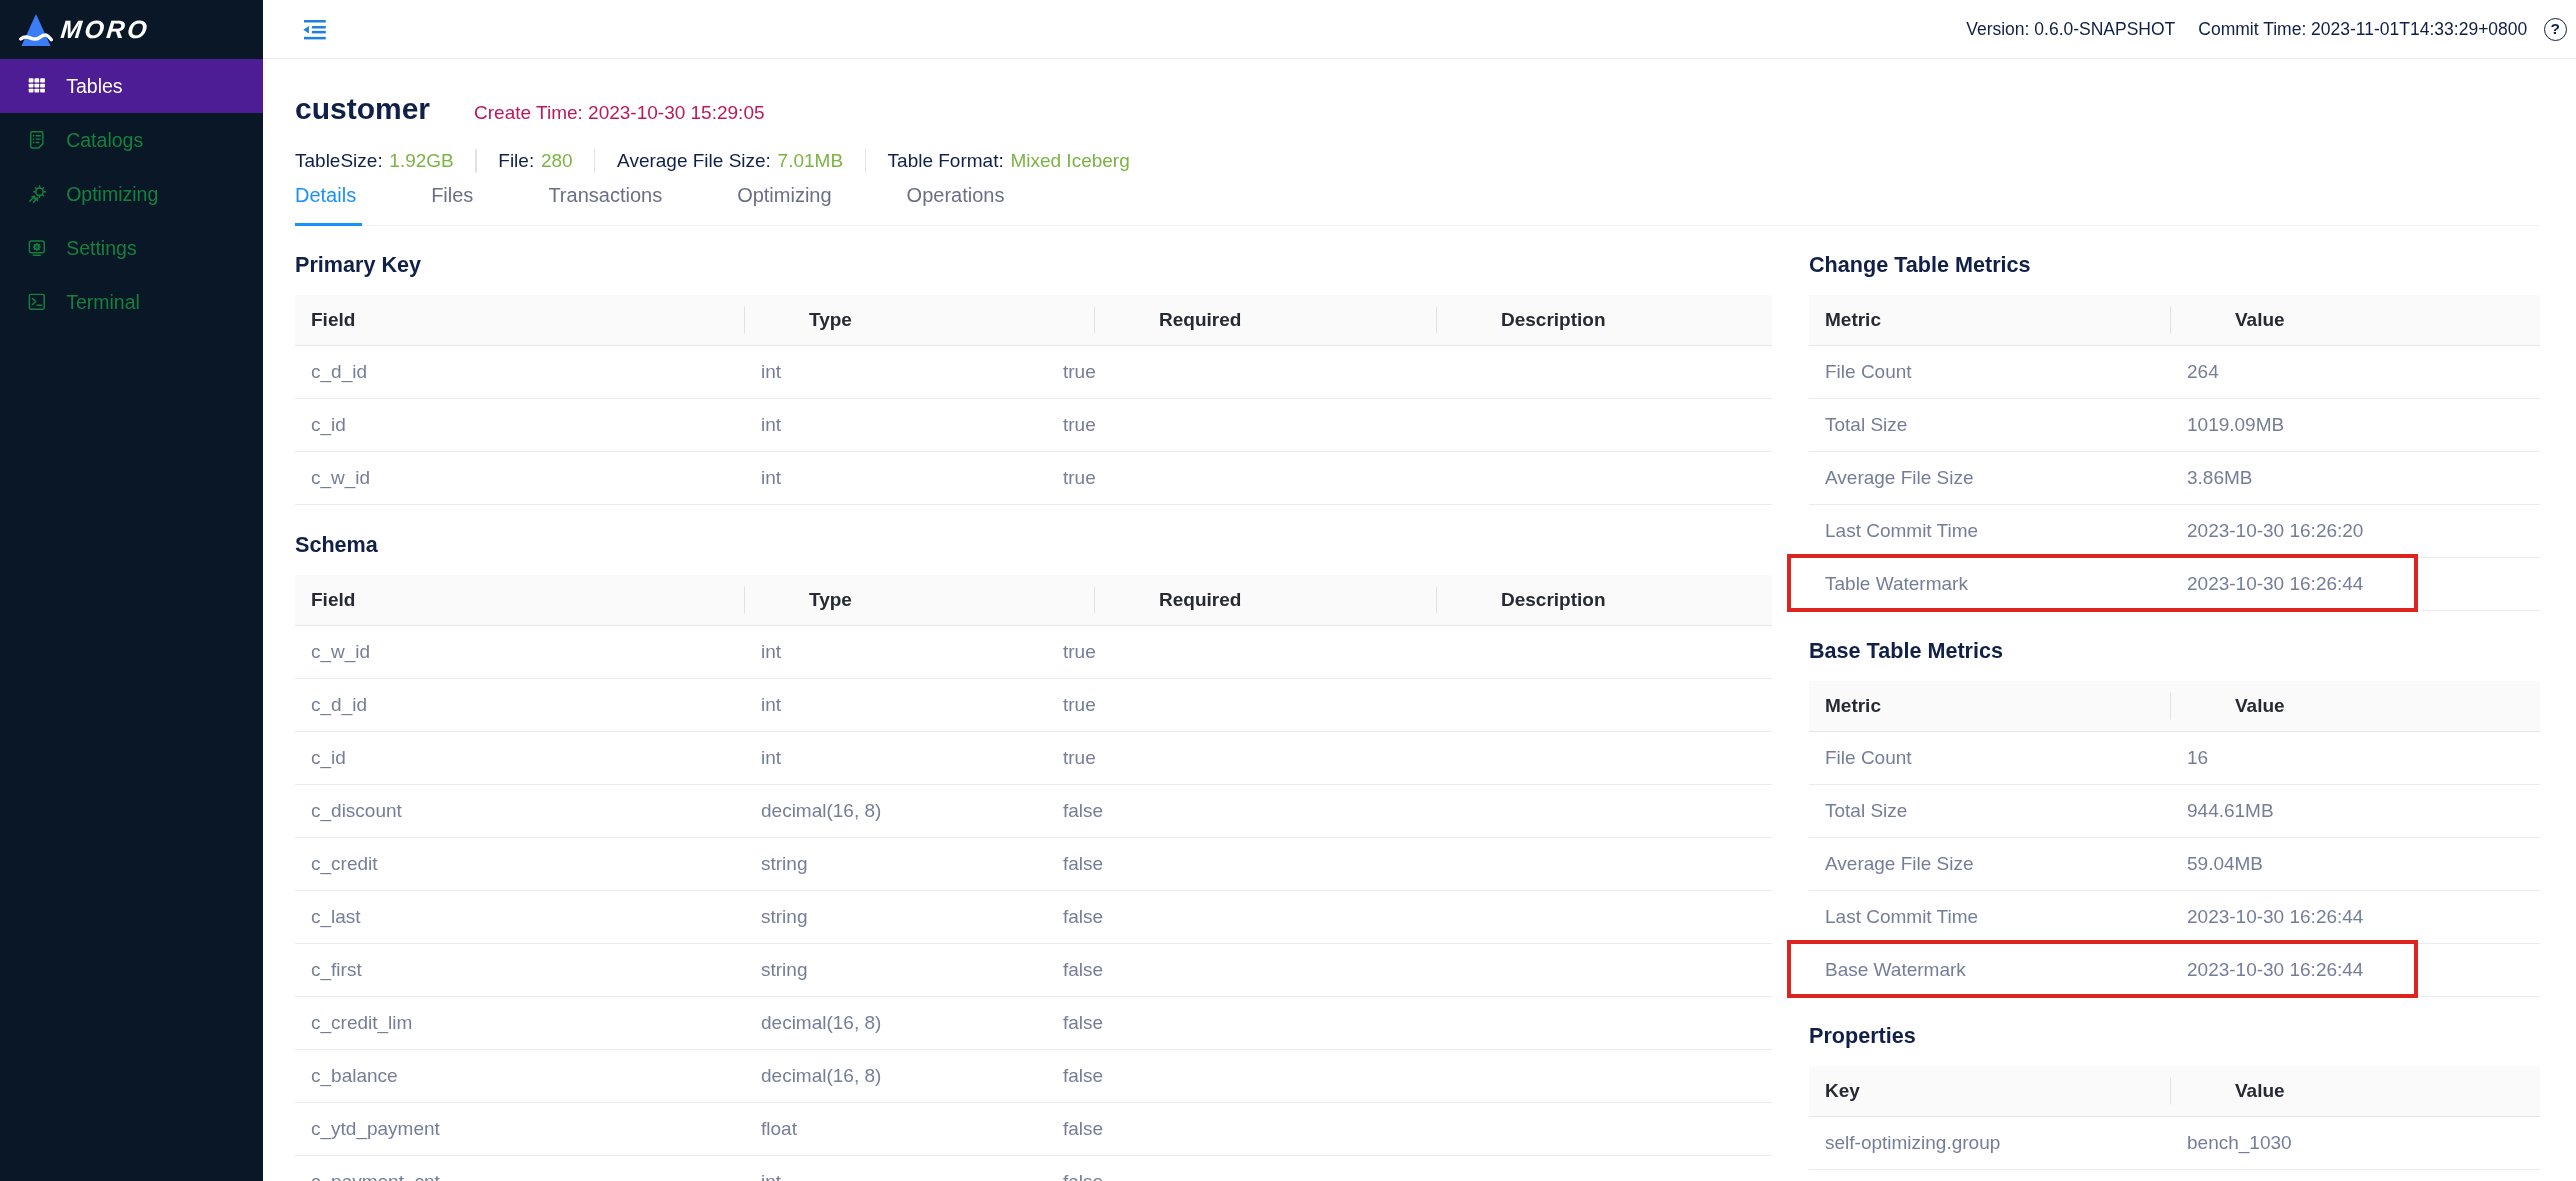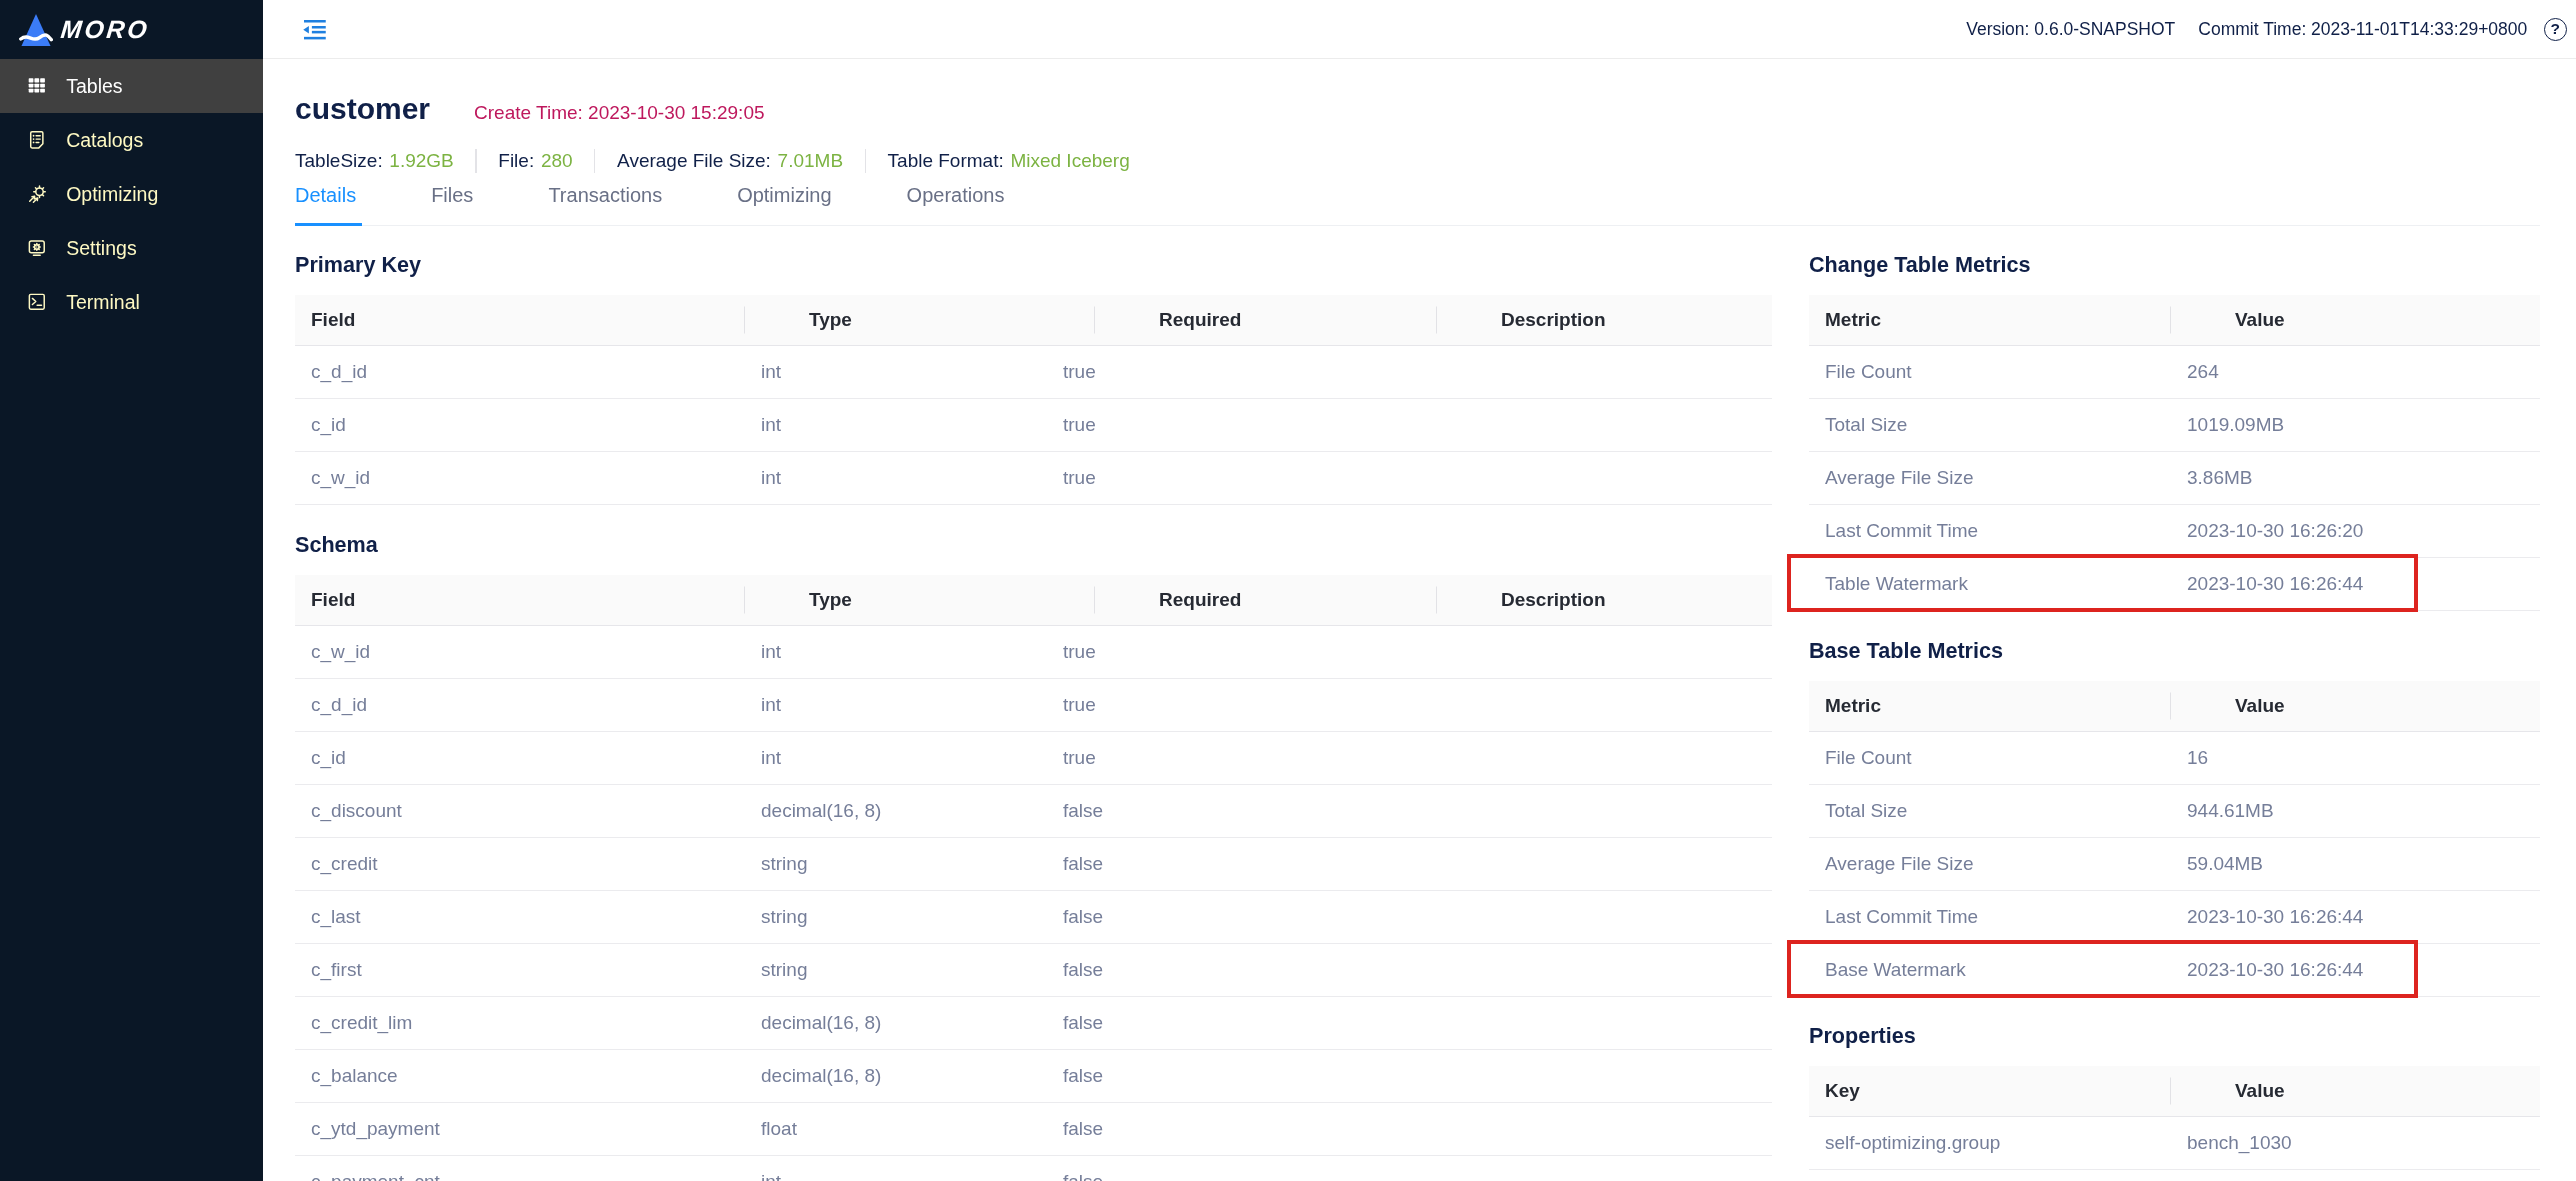--- a/index.html
+++ b/index.html
@@ -14,24 +14,24 @@
   
   .sidebar { width: 263px; flex-shrink: 0; background: #0a1726; }
   .logo { height: 59px; display: flex; align-items: center; padding-left: 19px; gap: 8px; cursor: pointer; }
   .logo-text {
     color: #ffffff; font-size: 25px; font-weight: 700; font-style: italic;
     letter-spacing: 2.7px; transform: skewX(-6deg); padding-right: 4px;
   }
   .menu-item {
     height: 54px; display: flex; align-items: center;
     padding-left: 25.6px; gap: 19px;
-    color: #fef9c3; font-size: 19.5px; cursor: pointer;
+    color: #15803d; font-size: 19.5px; cursor: pointer;
   }
   .menu-item svg { width: 21.6px; height: 21.6px; flex-shrink: 0; }
-  .menu-item.active { background: #404040; color: #ffffff; }
+  .menu-item.active { background: #4c1d95; color: #ffffff; }
 
   
   .main { flex: 1; display: flex; flex-direction: column; min-width: 0; }
   .topbar {
     height: 59px; flex-shrink: 0;
     border-bottom: 1.3px solid #ececec;
     display: flex; align-items: center; justify-content: space-between;
     padding: 0 9.4px 0 38px;
   }
   .fold-btn { width: 27px; height: 27px; cursor: pointer; }

